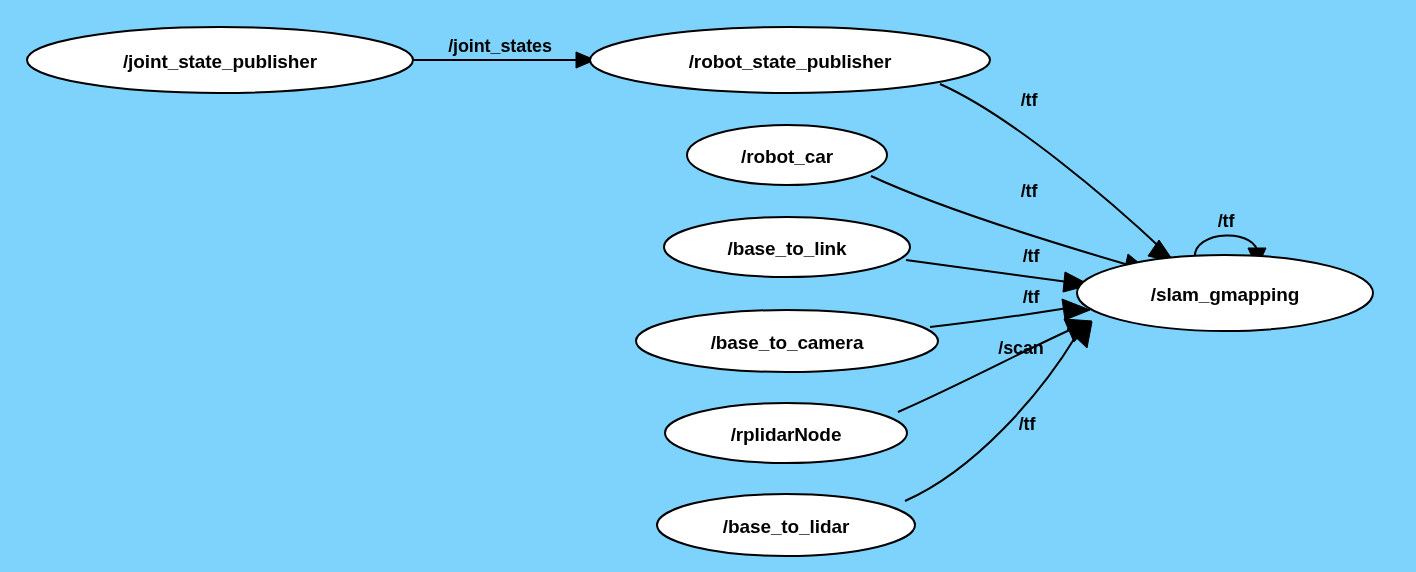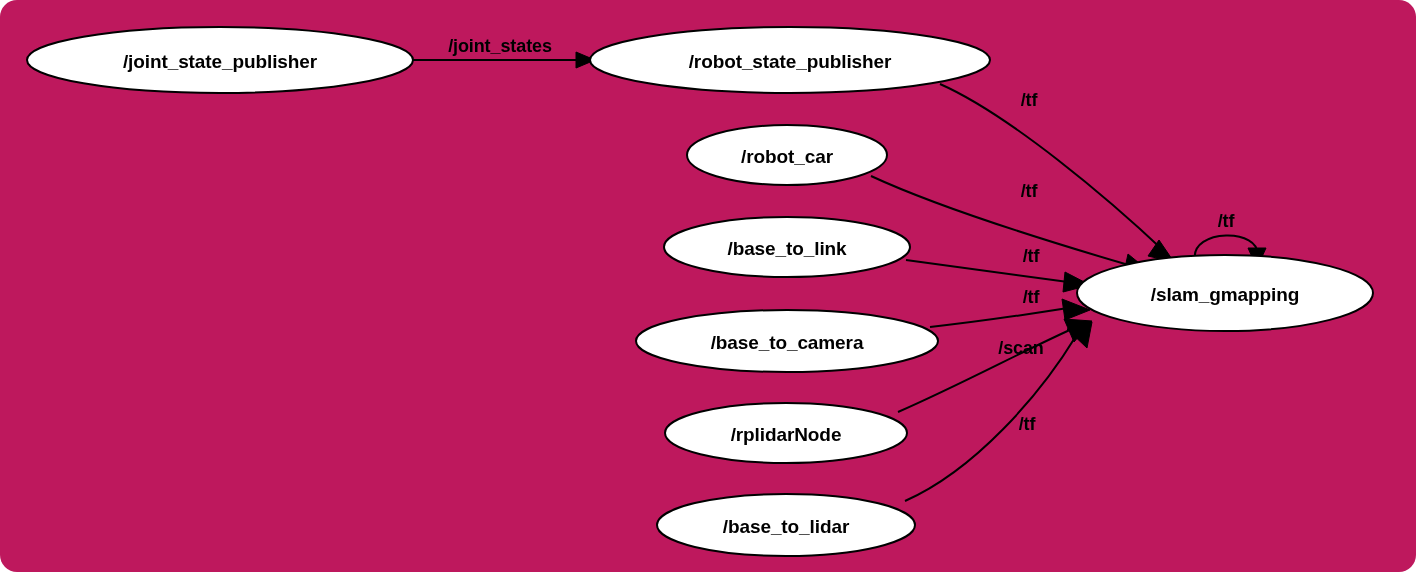--- a/index.html
+++ b/index.html
@@ -5,24 +5,23 @@
 <style>
   html, body {
     margin: 0;
     padding: 0;
     background: #ffffff;
   }
   #canvas-wrap {
     position: relative;
     width: 1416px;
     height: 572px;
-    background: #be185d;
+    background: #7dd3fc;
     overflow: hidden;
     font-family: "Liberation Sans", "DejaVu Sans", sans-serif;
-    border-radius: 17px;
   }
   svg#graph {
     position: absolute;
     top: 0;
     left: 0;
     width: 1416px;
     height: 572px;
     display: block;
   }
   .node-ellipse {

